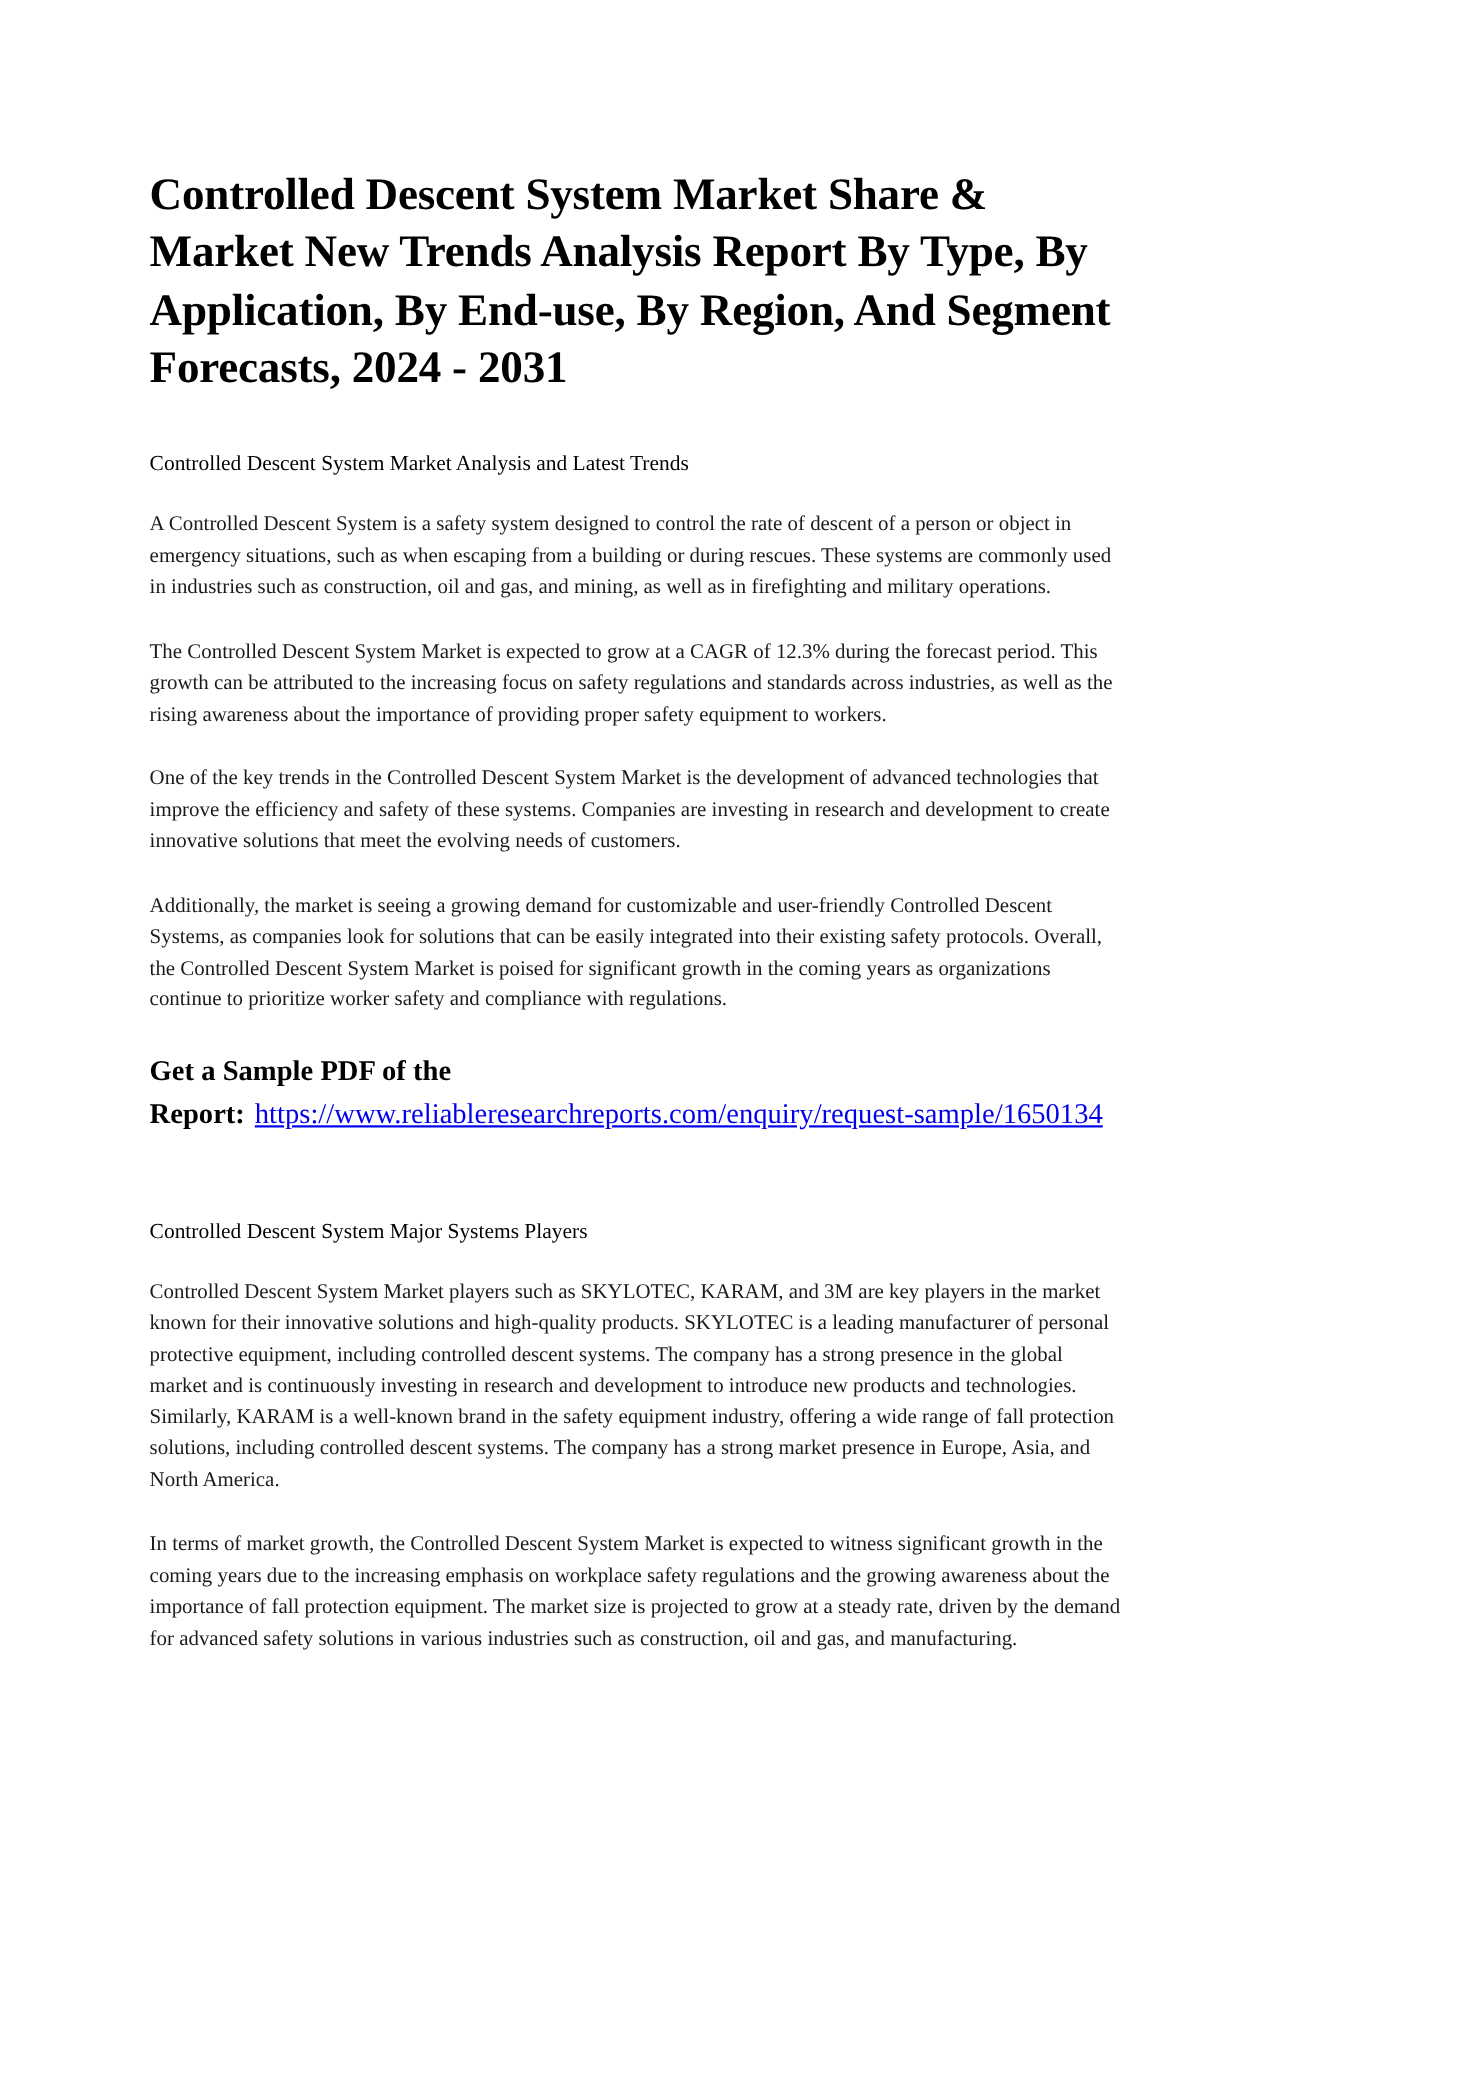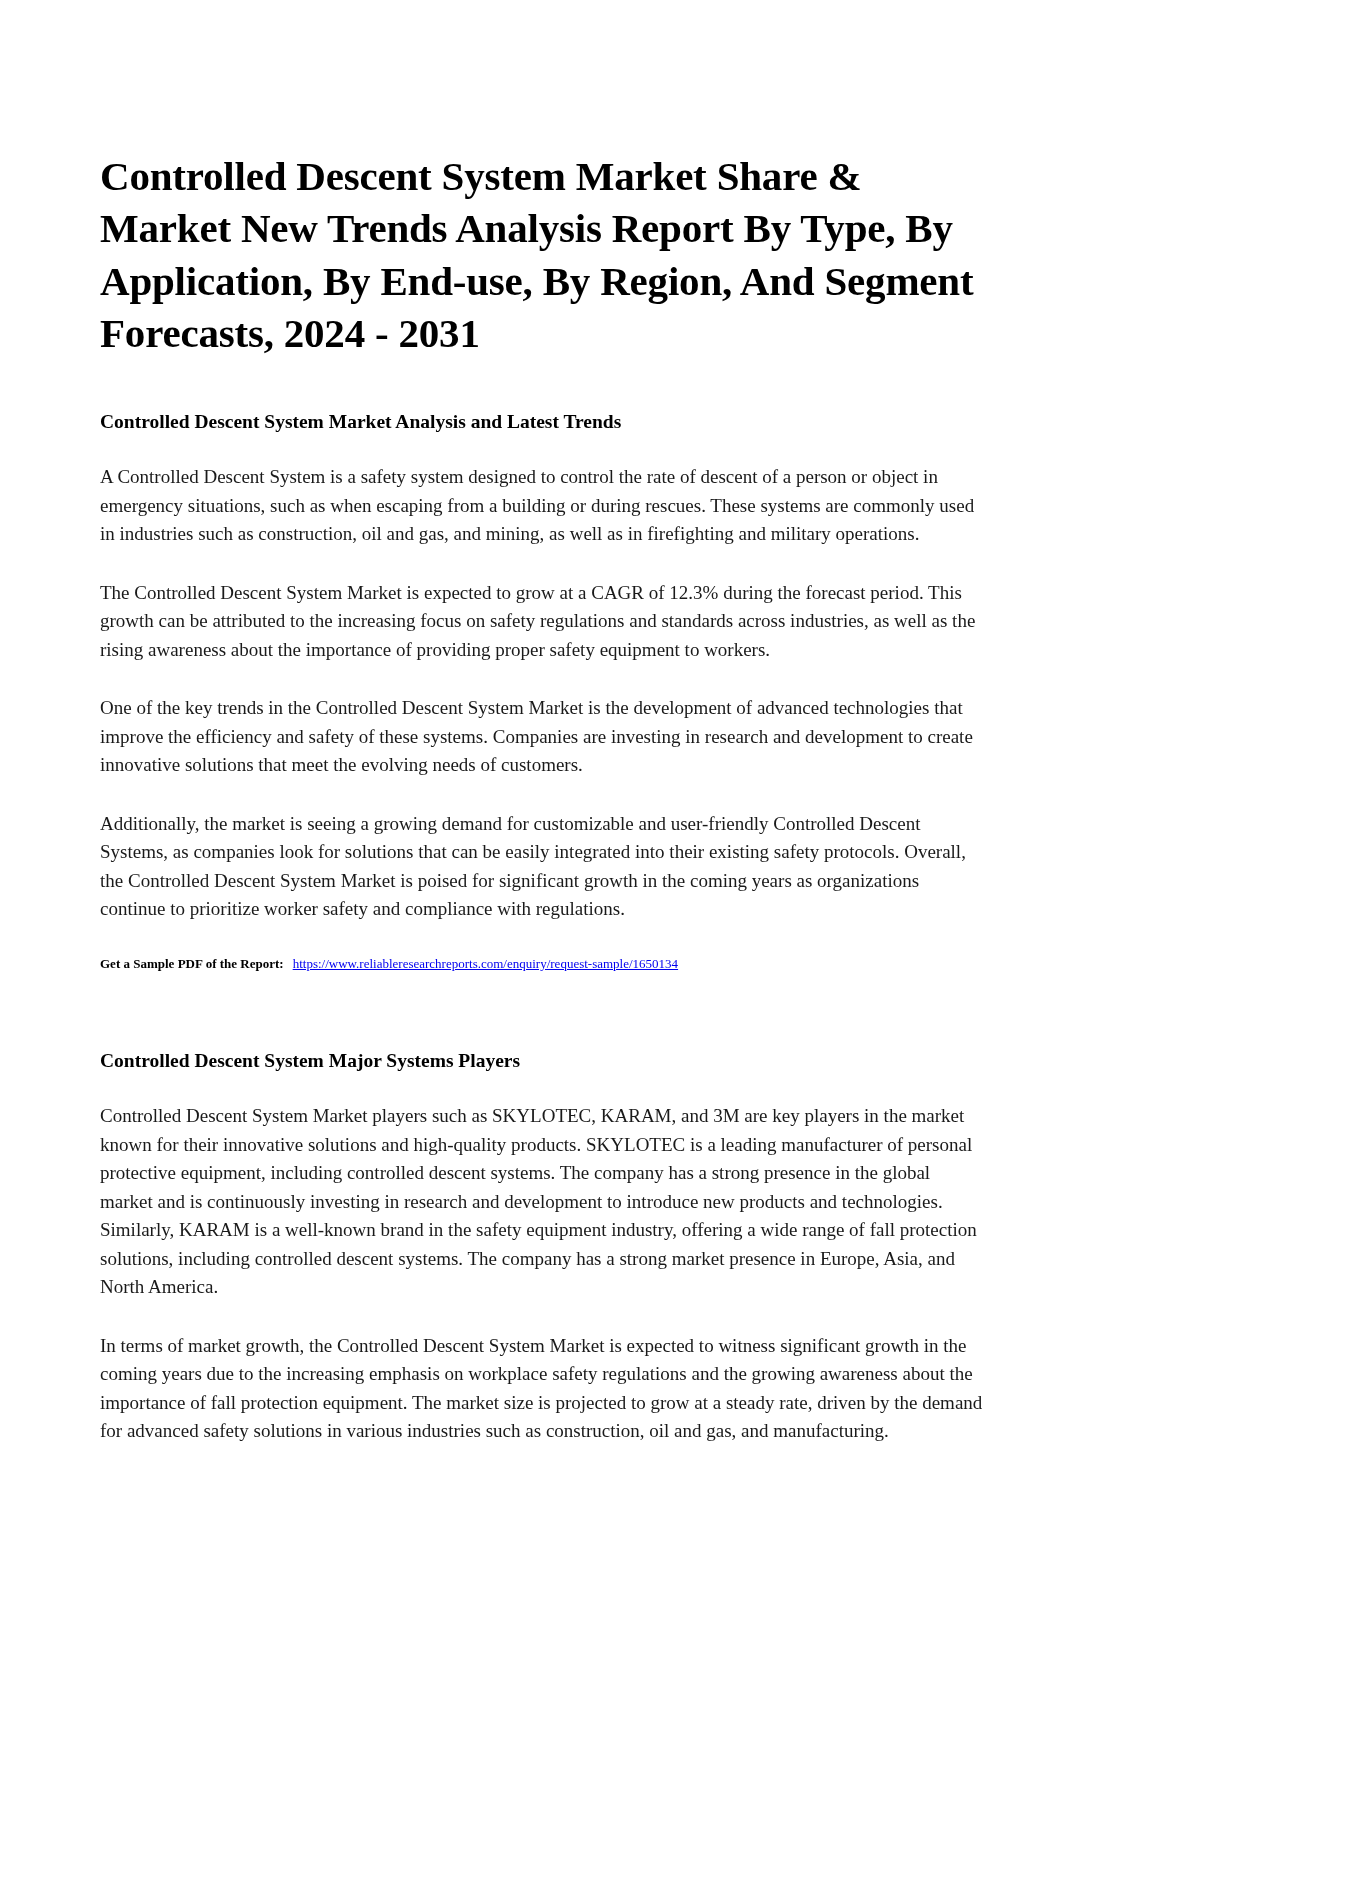--- a/index.html
+++ b/index.html
@@ -17,55 +17,56 @@
     -webkit-font-smoothing: antialiased;
   }
 
   .page {
     position: relative;
     width: 1286px;
     min-height: 1903px;
     box-sizing: border-box;
     padding: 150px 300px 60px 100px;
     background: #ffffff;
+    margin-left: 36px;
   }
 
   .doc-title {
     font-size: 41px;
     font-weight: bold;
     line-height: 1.28;
     letter-spacing: -0.2px;
     margin: 0 0 48px 0;
     max-width: 1020px;
     color: #000000;
   }
 
   .section-heading {
     font-size: 19.5px;
-    font-weight: bold;
+    font-weight: normal;
     line-height: 1.4;
     margin: 0 0 28px 0;
     color: #000000;
   }
 
   p.body-text {
     font-size: 19px;
     line-height: 1.5;
     margin: 0 0 30px 0;
     max-width: 945px;
     text-align: left;
     color: #1a1a1a;
   }
 
   p.body-text:last-of-type {
     margin-bottom: 0;
   }
 
   .cta-line {
-    font-size: 13px;
+    font-size: 26px;
     line-height: 1.5;
     margin: 0;
     max-width: 945px;
   }
 
   .cta-label {
     font-weight: bold;
     color: #000000;
   }
 

